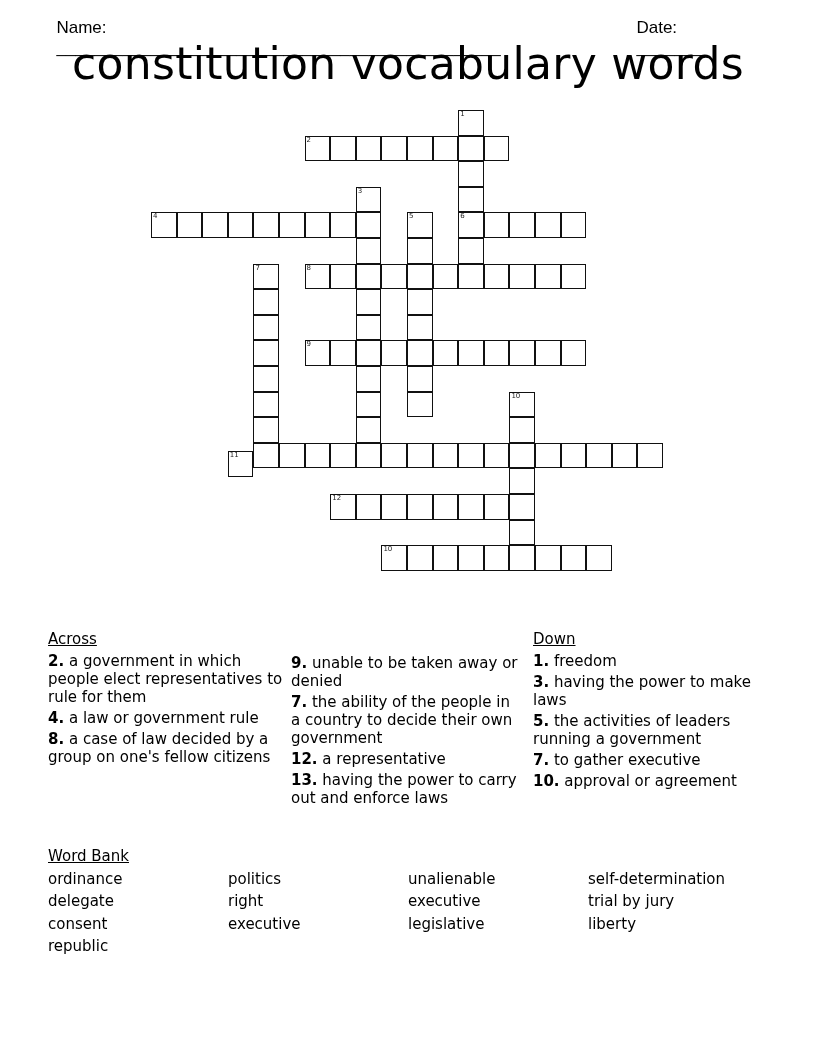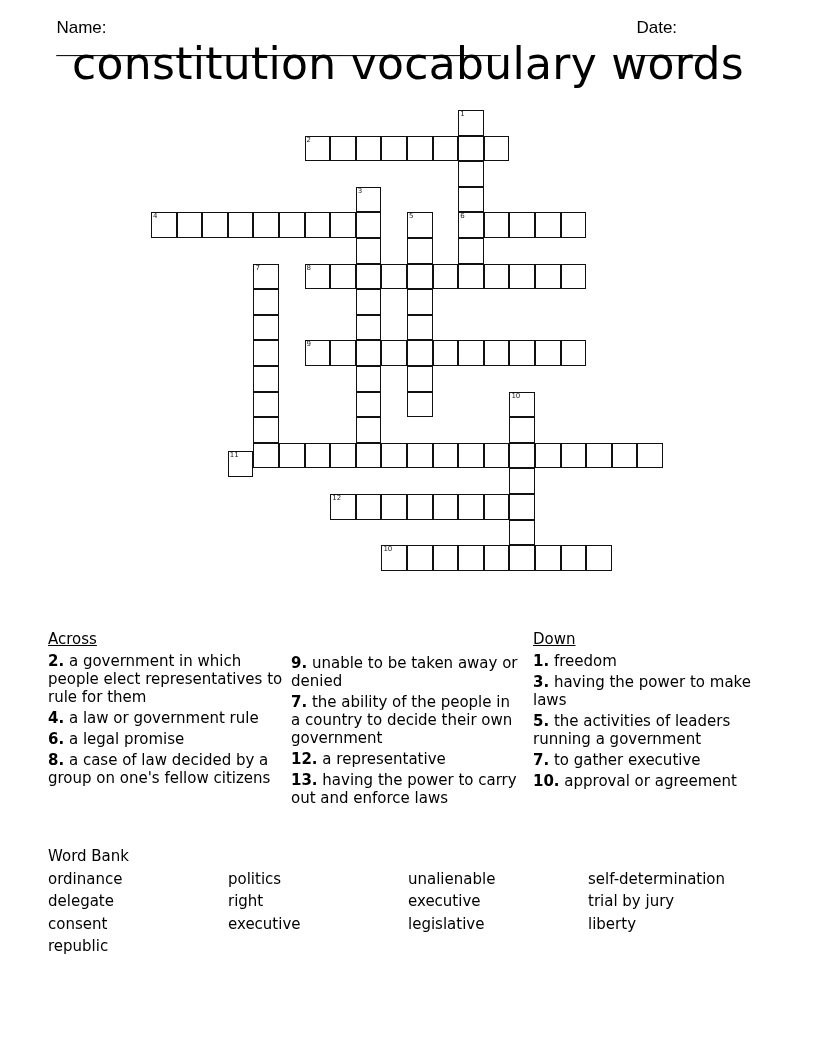--- a/index.html
+++ b/index.html
@@ -8,21 +8,21 @@
     .title { position: absolute; top: 36px; left: 0; width: 816px; text-align: center; font-family: "DejaVu Sans", sans-serif; font-size: 44px; line-height: 56px; letter-spacing: 0.3px; }
     .grid { position: absolute; left: 0; top: 0; width: 816px; height: 600px; }
     .cell { position: absolute; width: 25.6px; height: 25.6px; box-sizing: border-box; border: 1.6px solid #111; background: #fff; }
     .num { position: absolute; left: 1px; top: -1px; font-family: "DejaVu Sans", sans-serif; font-size: 7px; line-height: 9px; color: #222; }
     .clues { position: absolute; font-family: "DejaVu Sans", sans-serif; font-size: 15px; line-height: 18px; }
     .clue-head { font-weight: normal; text-decoration: underline; margin-bottom: 4px; }
     .clue { margin-bottom: 3px; }
     .clue b { font-weight: bold; }
     .bank { position: absolute; left: 48px; top: 845px; width: 720px; font-family: "DejaVu Sans", sans-serif; font-size: 15px; line-height: 22.5px; }
     .bank-grid { display: grid; grid-template-columns: 180px 180px 180px 180px; }
-    .bank-head { margin-bottom: 0px; }
+    .bank-head { text-decoration: underline; margin-bottom: 0px; }
   </style>
 </head>
 <body>
 
 <div class="hdr" style="left:47px;">
   <span>Name:</span>
   <span>_______________________________________________</span>
 </div>
 <div class="hdr" style="left:627px;">
   <span>Date:</span>
@@ -163,21 +163,20 @@
     <div class="cell" style="left: 483.8px; top: 545.2px;"></div>
     <div class="cell" style="left: 535px; top: 545.2px;"></div>
     <div class="cell" style="left: 560.6px; top: 545.2px;"></div>
     <div class="cell" style="left: 586.2px; top: 545.2px;"></div>
   </div>
 
 <div class="clues" style="left:48px; top:630px; width:236px;">
   <div class="clue-head">Across</div>
   <div class="clue"><b>2.</b> <span>a government in which people elect representatives to rule for them</span></div>
   <div class="clue"><b>4.</b> <span>a law or government rule</span></div>
-  <div class="clue"><b>6.</b> <span>a legal promise</span></div>
   <div class="clue"><b>8.</b> <span>a case of law decided by a group on one's fellow citizens</span></div>
 </div>
 
 <div class="clues" style="left:291px; top:630px; width:230px;margin-top:24px;">
   <div class="clue"><b>9.</b> <span>unable to be taken away or denied</span></div>
   <div class="clue"><b>7.</b> <span>the ability of the people in a country to decide their own government</span></div>
   <div class="clue"><b>12.</b> <span>a representative</span></div>
   <div class="clue"><b>13.</b> <span>having the power to carry out and enforce laws</span></div>
 </div>
 

